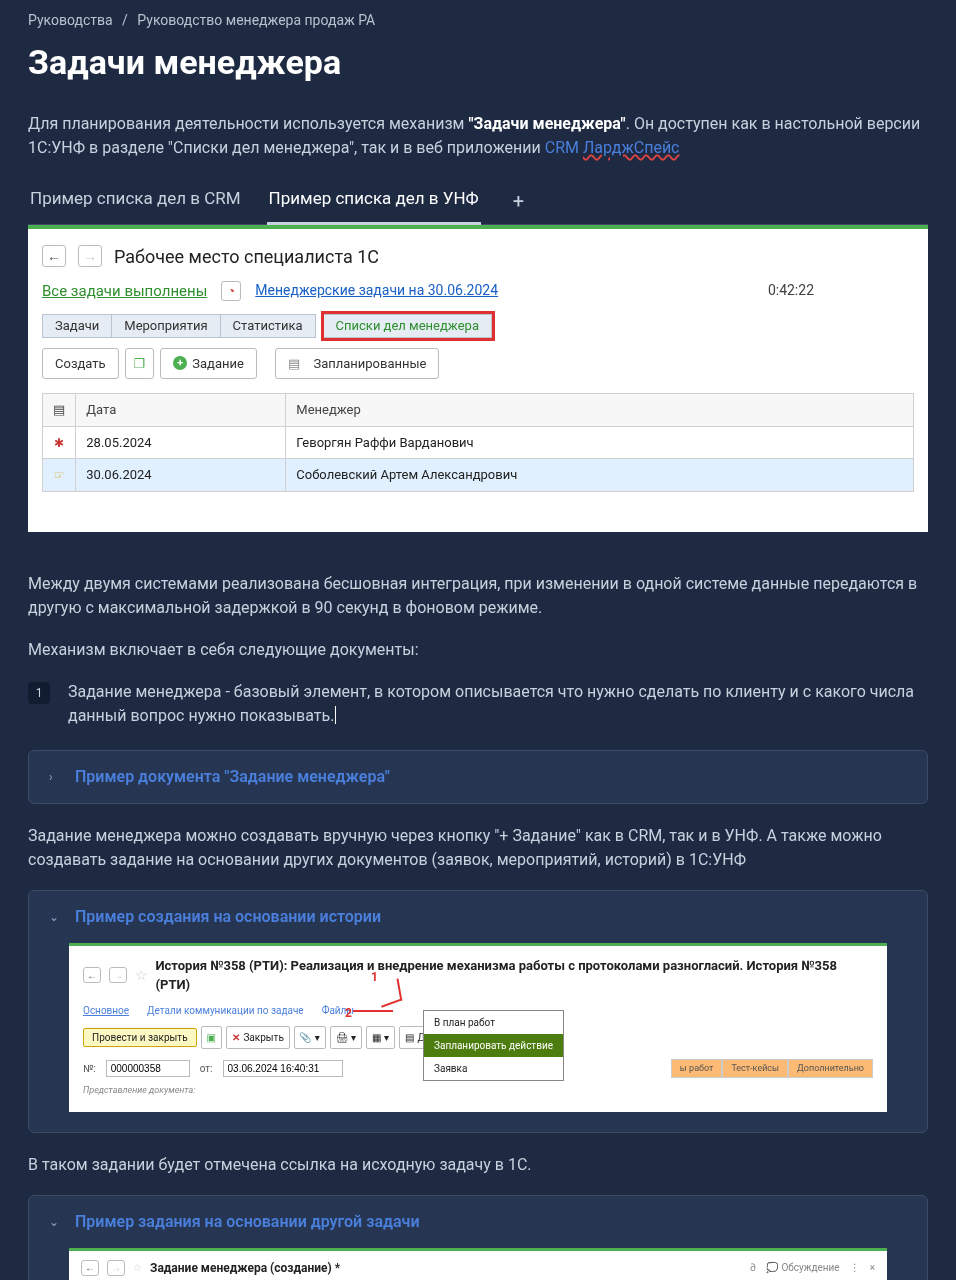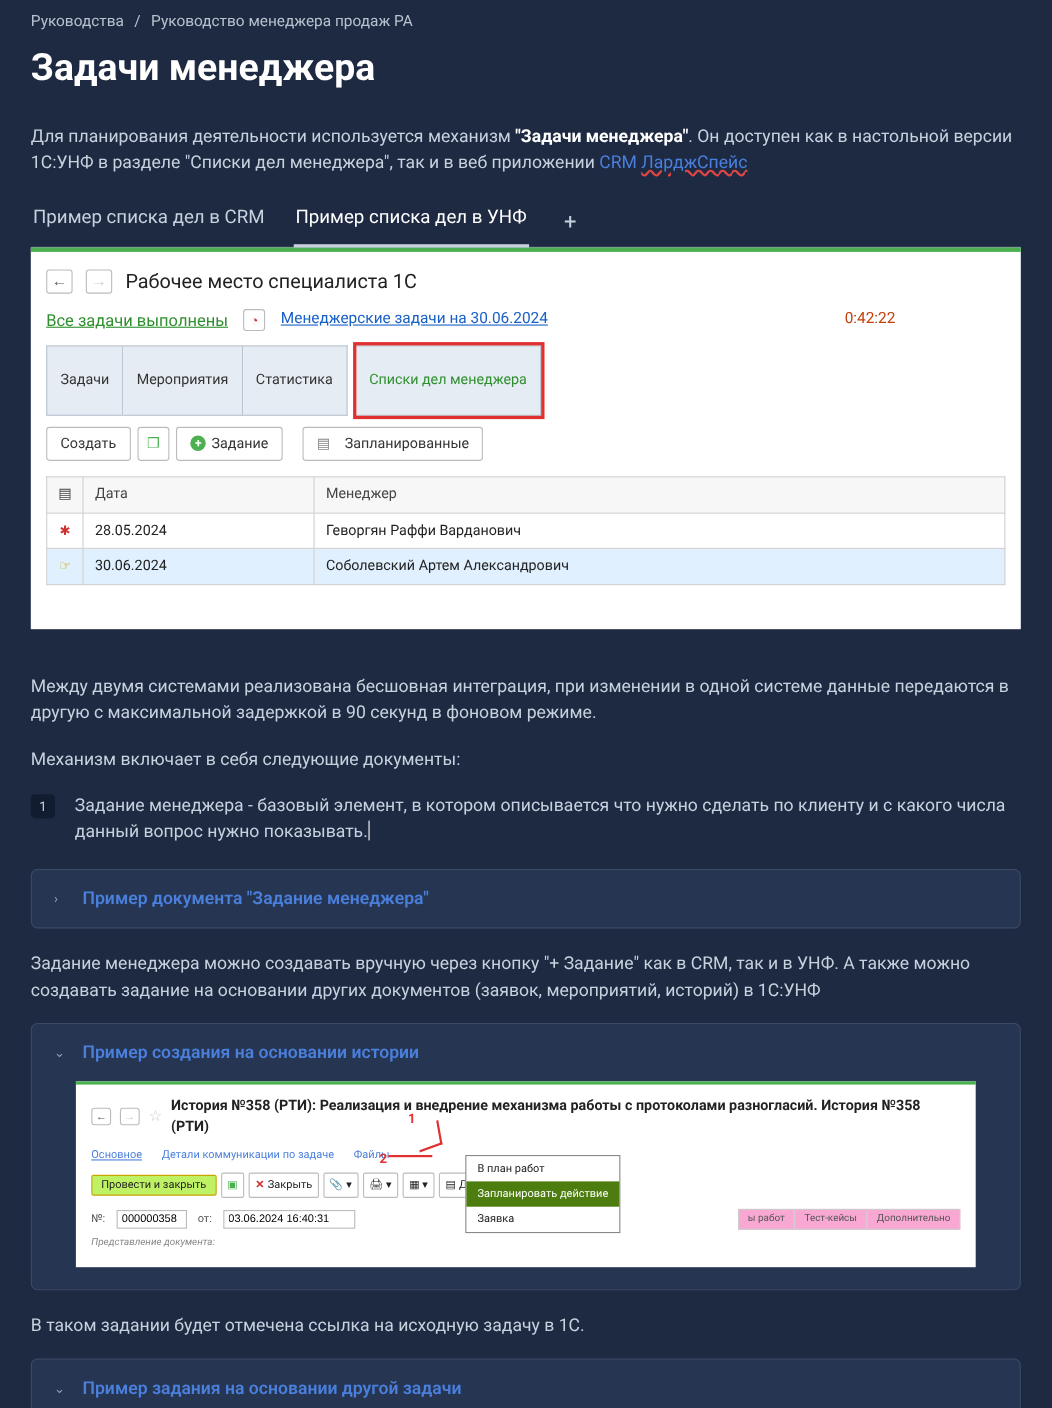--- a/index.html
+++ b/index.html
@@ -78,30 +78,30 @@
     margin-bottom: 12px;
   }
   .green-link { color: #2f8f2f; text-decoration: underline; font-size: 15px; }
   .clock-icon {
     width: 20px; height: 20px; border: 1px solid #bbb;
     border-radius: 3px; display: inline-flex;
     align-items: center; justify-content: center;
     font-size: 12px; color: #c33;
   }
   .blue-link { color: #1860c7; text-decoration: underline; font-size: 14px; }
-  .timer { margin-left: auto; margin-right: 100px; color: #c2410c; font-size: 14px; }
+  .timer { margin-left: auto; margin-right: 100px; color: #404040; font-size: 14px; }
   .tab-buttons {
     display: flex;
     gap: 0;
     margin-bottom: 10px;
   }
   .tbtn {
     background: #e6ecf3;
     border: 1px solid #b9c4d1;
-    padding: 21px 12px;
+    padding: 1px 12px;
     font-size: 13px;
     color: #333;
     cursor: pointer;
     text-align: right;
   }
   .tbtn + .tbtn { border-left: none; }
   .tbtn.highlighted-green {
     color: #2f8f2f;
     outline: 3px solid #e03030;
     outline-offset: 0;
@@ -222,21 +222,21 @@
     margin-bottom: 8px;
   }
   .shot2-row .underline { text-decoration: underline; }
   .shot2-toolbar {
     display: flex;
     gap: 4px;
     align-items: center;
     margin-bottom: 10px;
   }
   .yellow-btn {
-    background: #bef264;
+    background: #fef9c3;
     border: 1px solid #caa400;
     padding: 1px 8px;
     font-size: 10px;
     border-radius: 2px;
   }
   .mini-btn {
     background: #fff;
     border: 1px solid #bbb;
     padding: 3px 5px;
     font-size: 10px;
@@ -284,34 +284,34 @@
     display: flex;
     align-items: center;
     gap: 10px;
     font-size: 10px;
     color: #555;
   }
   .shot2-bottom input {
     border: 1px solid #bbb;
     padding: 2px 4px;
     font-size: 10px;
-    width: 64px;
+    width: 84px;
   }
   .shot2-bottom input.date-in { width: 120px; }
   .shot2-tabs {
     margin-left: auto;
     display: flex;
     gap: 0;
   }
   .shot2-tabs span {
     border: 1px solid #ccc;
     padding: 2px 8px;
     font-size: 9px;
     color: #555;
-    background: #f9a8d4;
+    background: #fdba74;
   }
   .shot2-repr {
     font-size: 9px;
     color: #888;
     margin-top: 6px;
     font-style: italic;
   }
   
   .shot3 {
     background: #fff;

